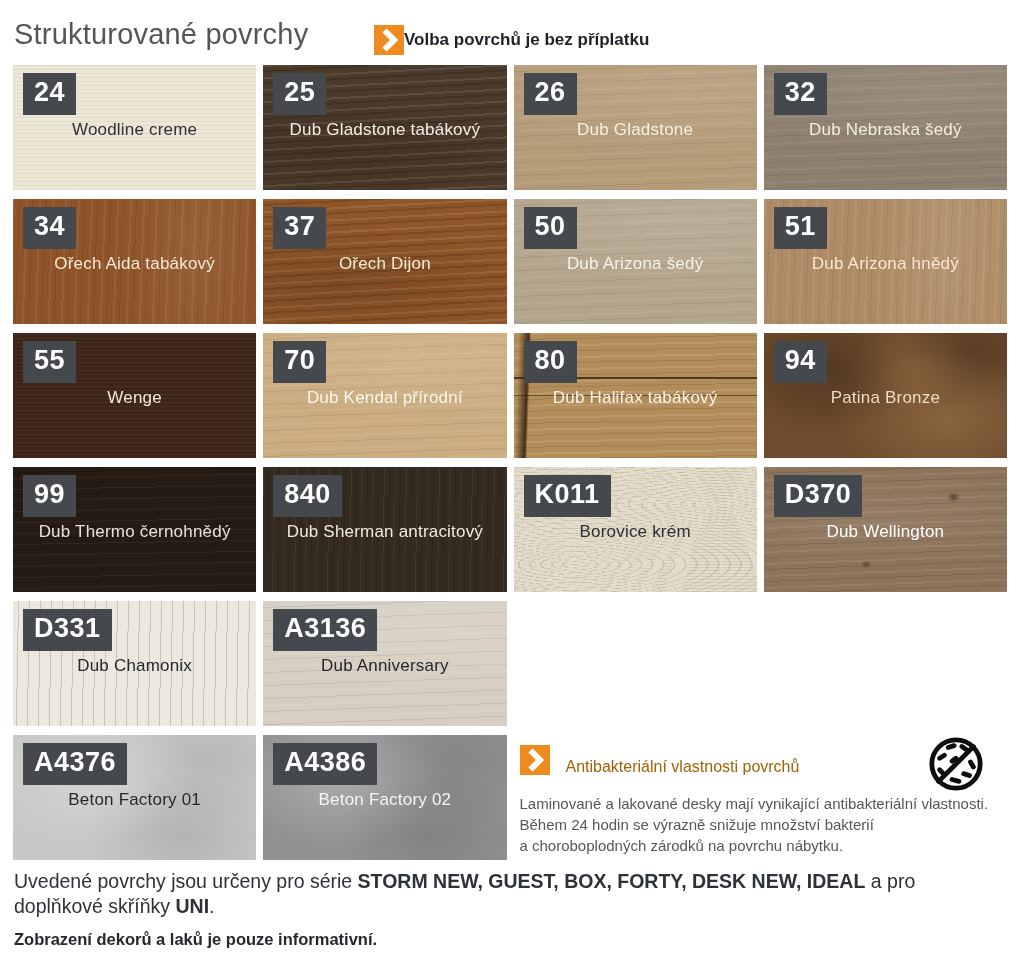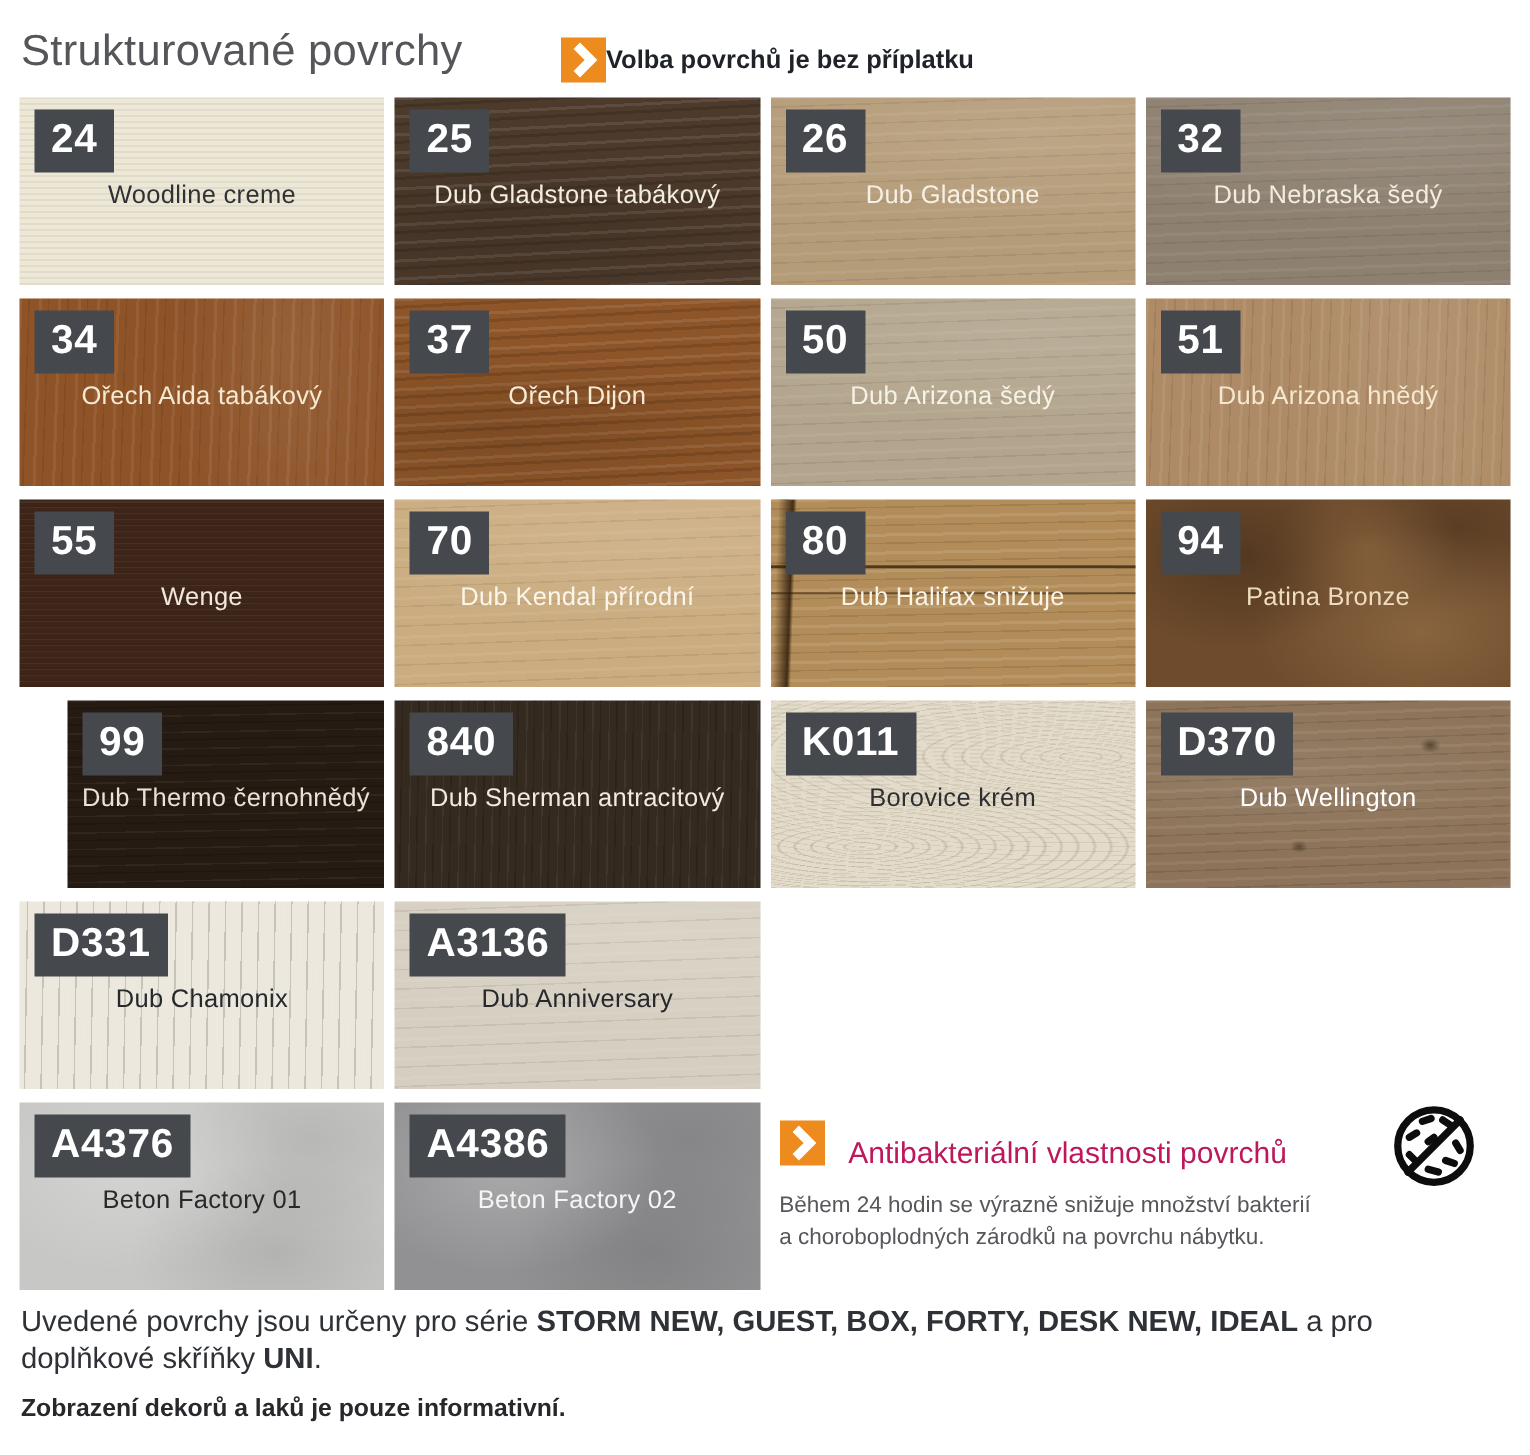--- a/index.html
+++ b/index.html
@@ -71,28 +71,28 @@
   .g-stone { background-image:
     radial-gradient(130px 90px at 25% 30%, rgba(0,0,0,.25), transparent 70%),
     radial-gradient(160px 100px at 75% 70%, rgba(255,214,150,.18), transparent 70%),
     radial-gradient(90px 60px at 60% 25%, rgba(255,200,130,.15), transparent 70%),
     radial-gradient(120px 80px at 85% 15%, rgba(0,0,0,.18), transparent 70%); }
   .g-concrete { background-image:
     radial-gradient(150px 100px at 30% 35%, rgba(255,255,255,.22), transparent 70%),
     radial-gradient(120px 90px at 80% 20%, rgba(0,0,0,.08), transparent 70%),
     radial-gradient(140px 90px at 70% 80%, rgba(0,0,0,.10), transparent 70%); }
   .g-faint-h { background-image:
-    repeating-linear-gradient(179deg, rgba(255,255,255,.05) 0 1px, transparent 1px 5px, rgba(0,0,0,.18) 5px 6px, transparent 6px 11px); margin-left: 32px; }
+    repeating-linear-gradient(179deg, rgba(255,255,255,.05) 0 1px, transparent 1px 5px, rgba(0,0,0,.18) 5px 6px, transparent 6px 11px); }
   .g-faint-v { background-image:
     repeating-linear-gradient(91deg, rgba(255,255,255,.05) 0 1px, transparent 1px 5px, rgba(0,0,0,.16) 5px 6px, transparent 6px 11px); }
 
   
   .info { position:relative; grid-column:3 / 5; grid-row:6; }
   .info-head { position:absolute; left:6px; top:8px; display:flex; align-items:center; gap:16px; }
-  .info-title { font-size:20px; color:#be185d;margin-top:15px; }
+  .info-title { font-size:16px; color:#a16207;margin-top:15px; }
   .no-bacteria { position:absolute; right:22px; top:0px; }
   .info-lines { position:absolute; left:6px; top:58px; font-size:15px; color:#56575b; line-height:21px; }
 
   
   .footer { position:absolute; left:14px; top:869px; width:960px; }
   .footer-series { font-size:19.5px; color:#2e3136; line-height:25px; }
   .footer-series b { font-weight:700; }
   .footer-note { margin-top:11px; font-size:16.5px; font-weight:700; color:#26282c; }
 </style>
 </head>
@@ -148,21 +148,21 @@
       <div class="tile g-fine-h" style="--tile: #3E2519; --text: #F2E8DB;">
     <span class="badge">55</span>
     <span class="tile-label">Wenge</span>
   </div>
       <div class="tile g-wood-h" style="--tile: #CBAC80; --text: #FBF6EC;">
     <span class="badge">70</span>
     <span class="tile-label">Dub Kendal přírodní</span>
   </div>
       <div class="tile g-cracks" style="--tile: #B28D59; --text: #FAF4E8;">
     <span class="badge">80</span>
-    <span class="tile-label">Dub Halifax snižuje</span>
+    <span class="tile-label">Dub Halifax tabákový</span>
   </div>
       <div class="tile g-stone" style="--tile: #6E4B2C; --text: #EDDDBE;">
     <span class="badge">94</span>
     <span class="tile-label">Patina Bronze</span>
   </div>
       <div class="tile g-faint-h" style="--tile: #261B12; --text: #EAE2D6;">
     <span class="badge">99</span>
     <span class="tile-label">Dub Thermo černohnědý</span>
   </div>
       <div class="tile g-faint-v" style="--tile: #342A20; --text: #F0EAE0;">
@@ -210,20 +210,21 @@
           <line x1="36" y1="12" x2="42" y2="16" stroke-width="5"></line>
           <line x1="45" y1="28" x2="48" y2="33" stroke-width="5"></line>
           <line x1="38" y1="40" x2="44" y2="42" stroke-width="5"></line>
           <line x1="26" y1="46" x2="33" y2="48" stroke-width="5"></line>
           <line x1="13" y1="36" x2="17" y2="40" stroke-width="5"></line>
           <line x1="13" y1="24" x2="18" y2="21" stroke-width="5"></line>
           <line x1="26" y1="27" x2="30" y2="24" stroke-width="5"></line>
         </svg>
       </span>
       <div class="info-lines">
+        <div>Laminované a lakované desky mají vynikající antibakteriální vlastnosti.</div>
         <div>Během 24 hodin se výrazně snižuje množství bakterií</div>
         <div>a choroboplodných zárodků na povrchu nábytku.</div>
       </div>
     </div>
   </div>
 
   <div class="footer">
     <div class="footer-series"><span>Uvedené povrchy jsou určeny pro série </span><b>STORM NEW, GUEST, BOX, FORTY, DESK NEW, IDEAL</b><span> a pro doplňkové skříňky </span><b>UNI</b><span>.</span></div>
     <div class="footer-note">Zobrazení dekorů a laků je pouze informativní.</div>
   </div>

